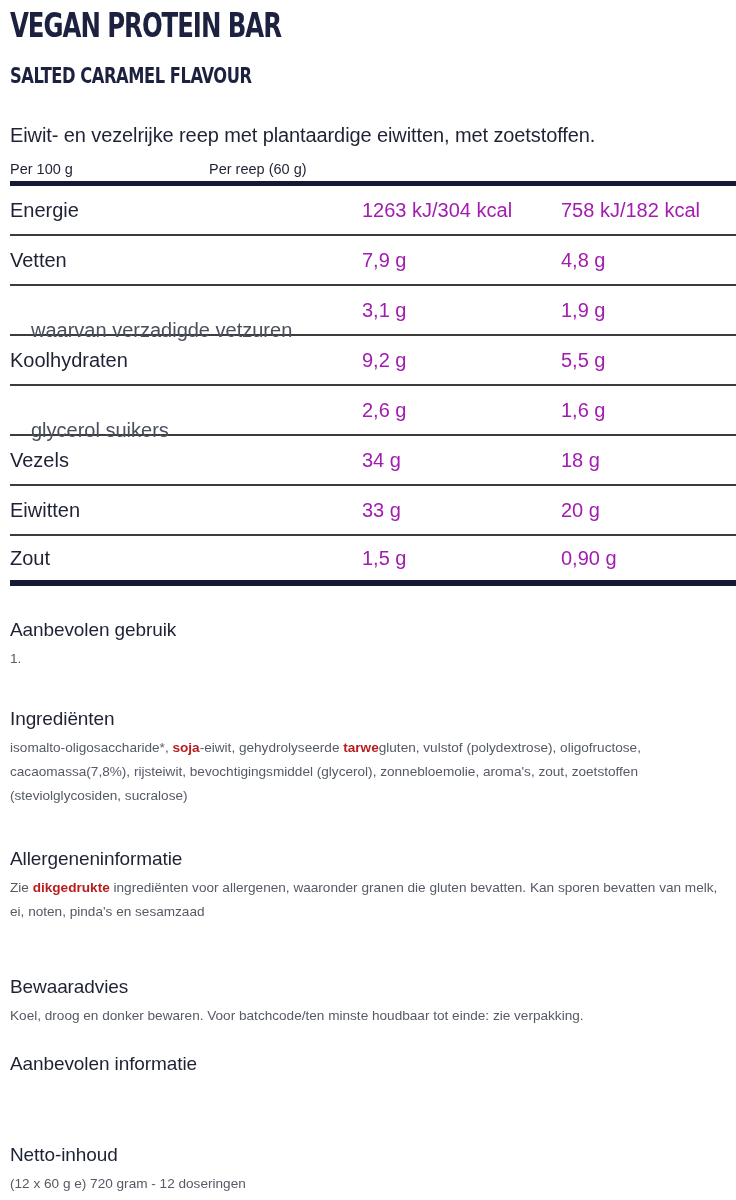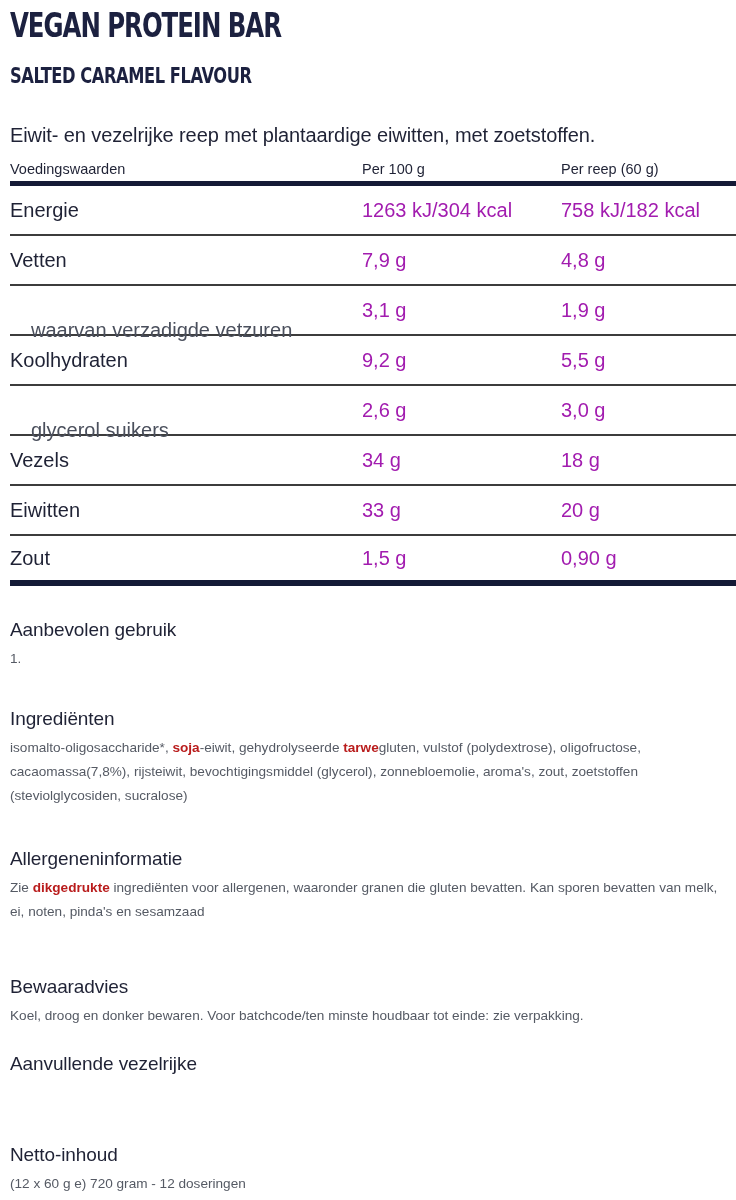--- a/index.html
+++ b/index.html
@@ -53,21 +53,20 @@
   </style>
 </head>
 <body>
 
 <div class="title">VEGAN PROTEIN BAR</div>
 <div class="subtitle">SALTED CARAMEL FLAVOUR</div>
 <div class="tagline">Eiwit- en vezelrijke reep met plantaardige eiwitten, met zoetstoffen.</div>
 
 <div class="nutri-table">
   <div class="nutri-head">
-    <div class="col-name">Voedingswaarden</div>
     <div class="col-100">Per 100 g</div>
     <div class="col-bar">Per reep (60 g)</div>
   </div>
   <div class="nutri-row">
     <div class="col-name">Energie</div>
     <div class="col-100">1263 kJ/304 kcal</div>
     <div class="col-bar">758 kJ/182 kcal</div>
   </div>
   <div class="nutri-row">
     <div class="col-name">Vetten</div>
@@ -80,21 +79,21 @@
     <div class="col-bar">1,9 g</div>
   </div>
   <div class="nutri-row">
     <div class="col-name">Koolhydraten</div>
     <div class="col-100">9,2 g</div>
     <div class="col-bar">5,5 g</div>
   </div>
   <div class="nutri-row">
     <div class="col-name sub">glycerol suikers</div>
     <div class="col-100">2,6 g</div>
-    <div class="col-bar">3,0 g</div>
+    <div class="col-bar">1,6 g</div>
   </div>
   <div class="nutri-row">
     <div class="col-name">Vezels</div>
     <div class="col-100">34 g</div>
     <div class="col-bar">18 g</div>
   </div>
   <div class="nutri-row">
     <div class="col-name">Eiwitten</div>
     <div class="col-100">33 g</div>
     <div class="col-bar">20 g</div>
@@ -120,19 +119,19 @@
   <h2>Allergeneninformatie</h2>
   <p><span>Zie </span><b>dikgedrukte</b><span> ingrediënten voor allergenen, waaronder granen die gluten bevatten. Kan sporen bevatten van melk, ei, noten, pinda's en sesamzaad</span></p>
 </div>
 
 <div class="section" style="top:961px;margin-top:13px;">
   <h2>Bewaaradvies</h2>
   <p>Koel, droog en donker bewaren. Voor batchcode/ten minste houdbaar tot einde: zie verpakking.</p>
 </div>
 
 <div class="section" style="top:1051px;">
-  <h2>Aanvullende vezelrijke</h2>
+  <h2>Aanbevolen informatie</h2>
 </div>
 
 <div class="section" style="top:1142px;">
   <h2>Netto-inhoud</h2>
   <p>(12 x 60 g e) 720 gram - 12 doseringen</p>
 </div>
 
 </body></html>

